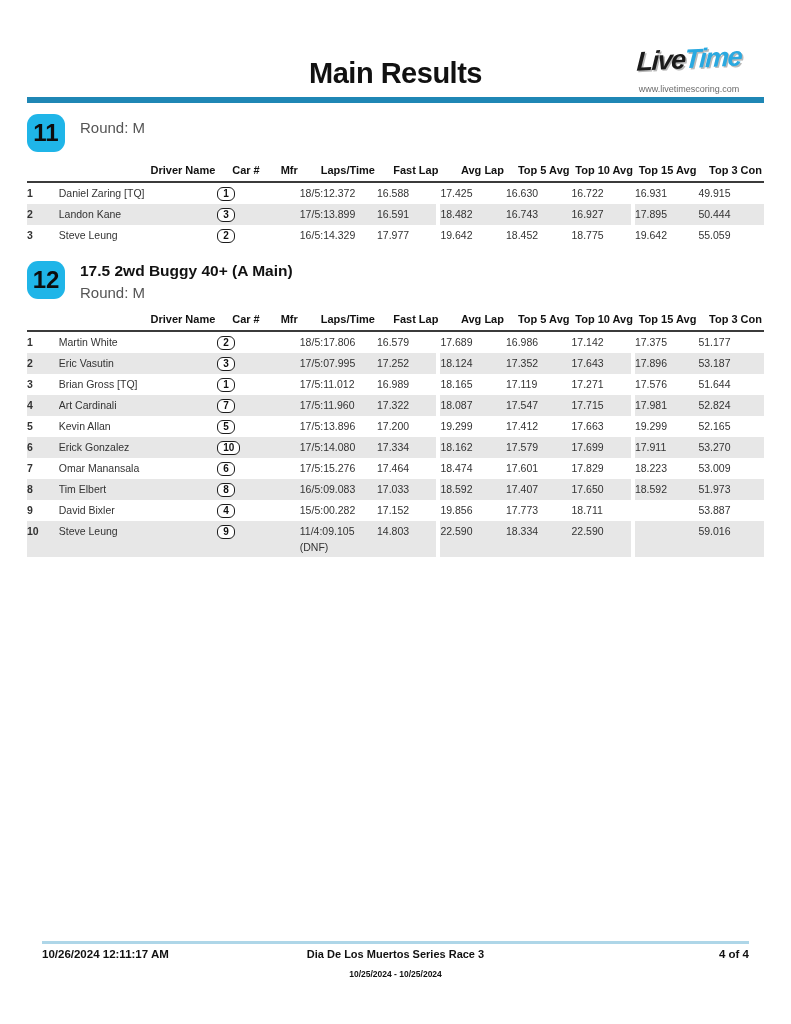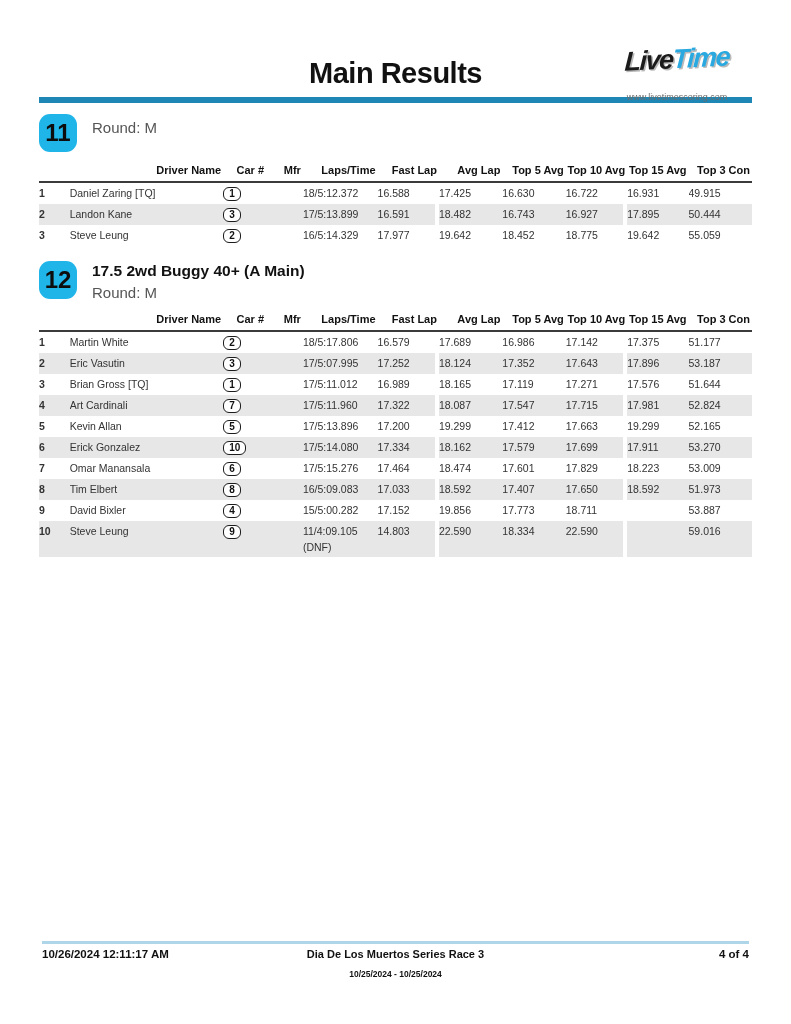--- a/index.html
+++ b/index.html
@@ -8,21 +8,21 @@
     font-family: "Liberation Sans", "DejaVu Sans", sans-serif;
     color: #1a1a1a;
     -webkit-font-smoothing: antialiased;
   }
   .page {
     position: relative;
     width: 791px;
     height: 1024px;
     background: #fff;
     overflow: hidden;
-    padding: 0 39px;
+    padding: 0 27px;
   }
 
   
   .header { position: relative; height: 97px; }
   .page-title {
     position: absolute;
     left: 0; right: 0; bottom: 7px;
     text-align: center;
     font-size: 29px;
     font-weight: bold;
@@ -40,21 +40,21 @@
     font-weight: bold;
     font-size: 27px;
     letter-spacing: -1.5px;
     transform: rotate(-3deg) skewX(-6deg);
     text-shadow: 1.5px 1.5px 0 #b9b9b9;
     line-height: 30px;
     white-space: nowrap;
   }
   .logo-live { color: #1b1b1b; }
   .logo-time { color: var(--logo-blue, #2aa9e0); }
-  .logo-url { font-size: 9px; color: #6b6b6b; margin-top: 18px; }
+  .logo-url { font-size: 9px; color: #6b6b6b; margin-top: 10px; }
 
   .top-bar { height: 6px; background: var(--accent-bar, #1f87b5); }
 
   
   .section { margin-top: 11px; }
   .section + .section { margin-top: 15px; }
   .section-head { display: flex; align-items: flex-start; }
   .race-badge {
     width: 38px; height: 38px;
     background: var(--badge-bg, #1fb5e8);

